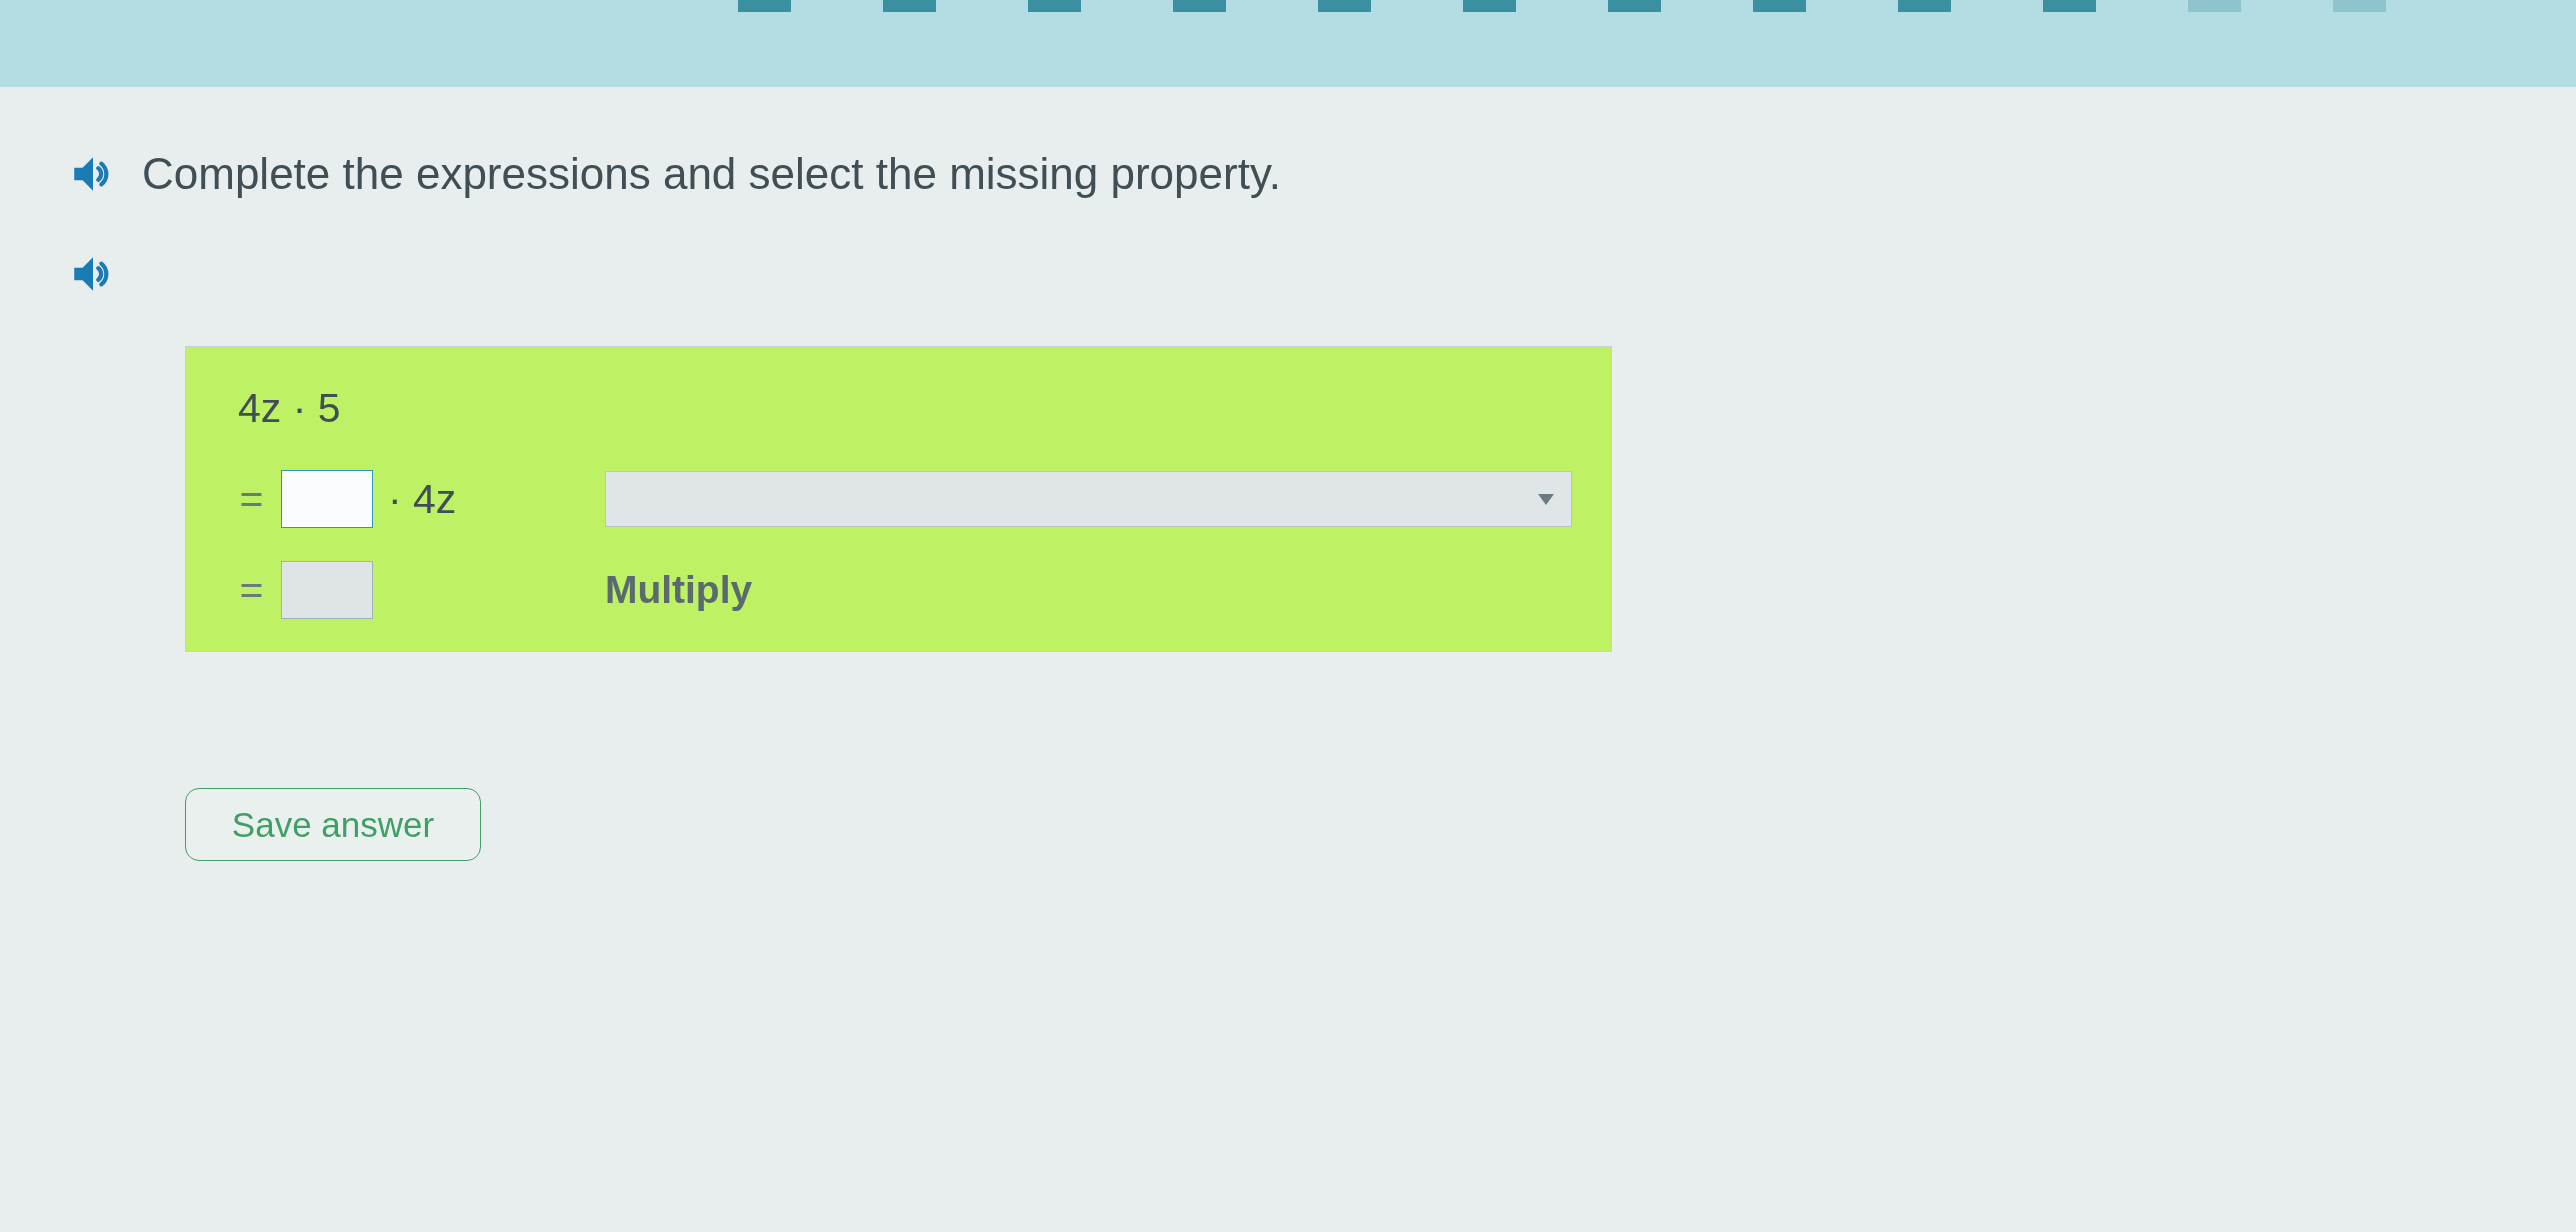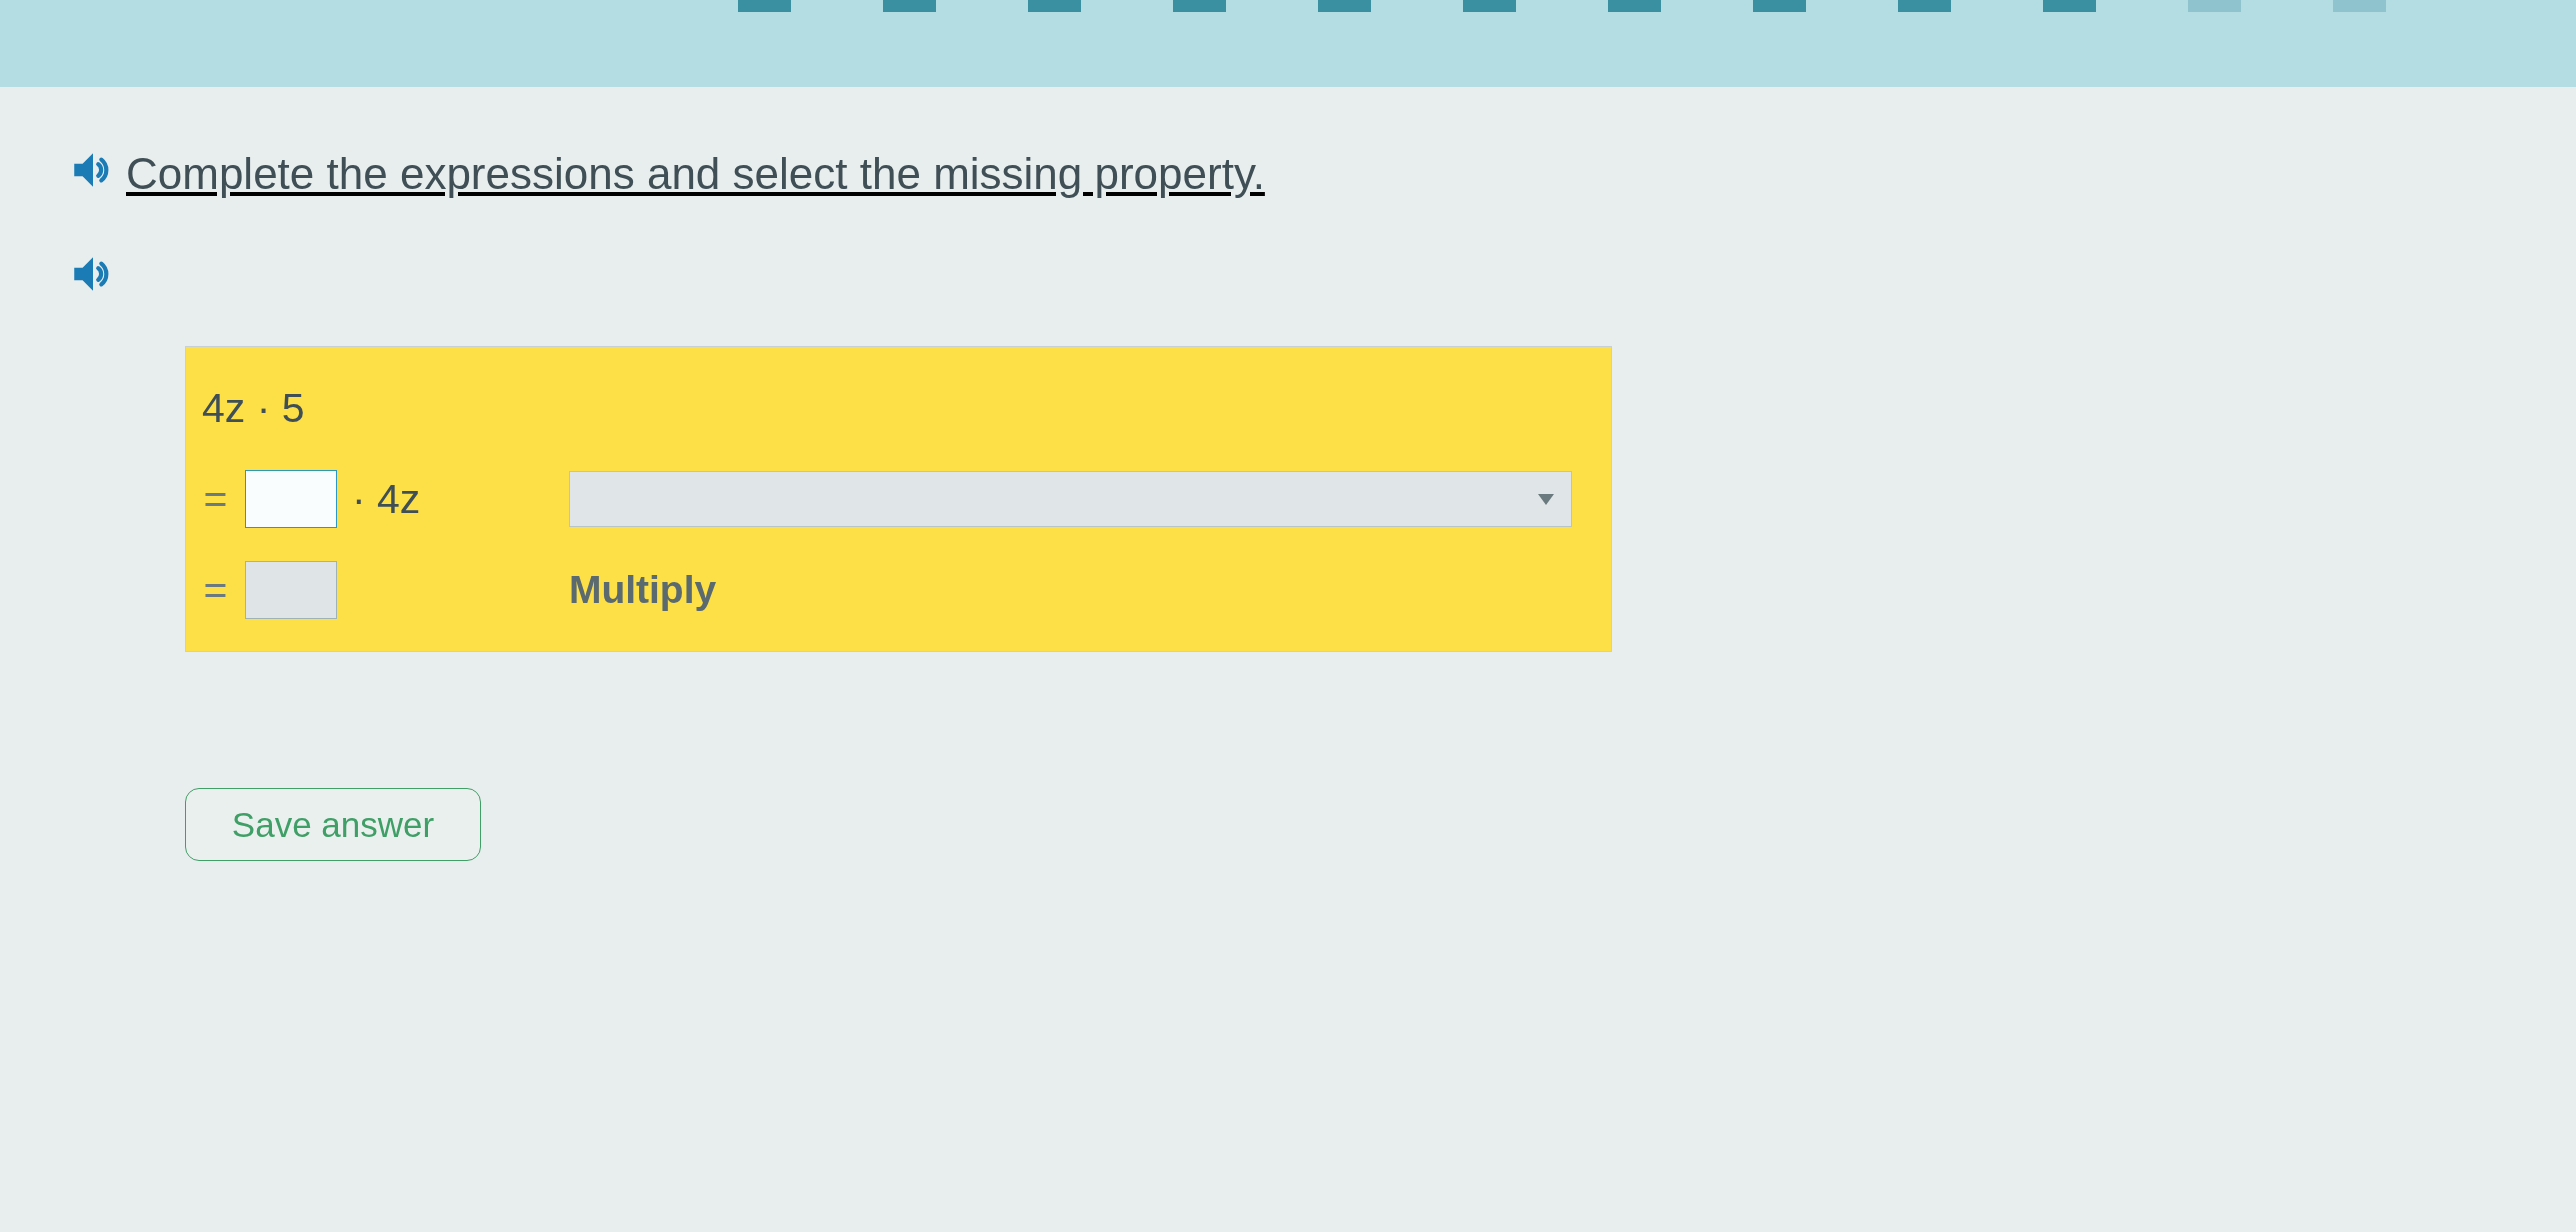--- a/index.html
+++ b/index.html
@@ -25,40 +25,40 @@
     margin-top: 0;
   }
   .tick.fade { opacity: 0.3; }
   .content {
     background: #e8edee;
     padding: 58px 68px 39px 68px;
     min-height: calc(100% - 87px);
   }
   .line {
     display: flex;
-    gap: 8px;
+    align-items: center;
+    gap: 24px;
     margin-bottom: 47px;
-    text-decoration: underline;
   }
   .speaker-icon svg { display: block; }
   .instruction {
     font-size: 44px;
     color: #3f4f55;
     line-height: 1.3;
   }
   .instruction.italic {
     font-style: italic;
     color: #4a5a5f;
   }
   .problem-box {
     margin-left: 117px;
     margin-top: 29px;
     border: 1px solid #c7d1d3;
-    background: #fde047;
-    padding: 27px 39px 27px 16px;
+    background: #bef264;
+    padding: 27px 39px 27px 52px;
     width: 1427px;
   }
   .prow {
     display: flex;
     align-items: center;
     gap: 17.5px;
     min-height: 68px;
     margin-bottom: 23px;
   }
   .prow:last-child { margin-bottom: 0; }

